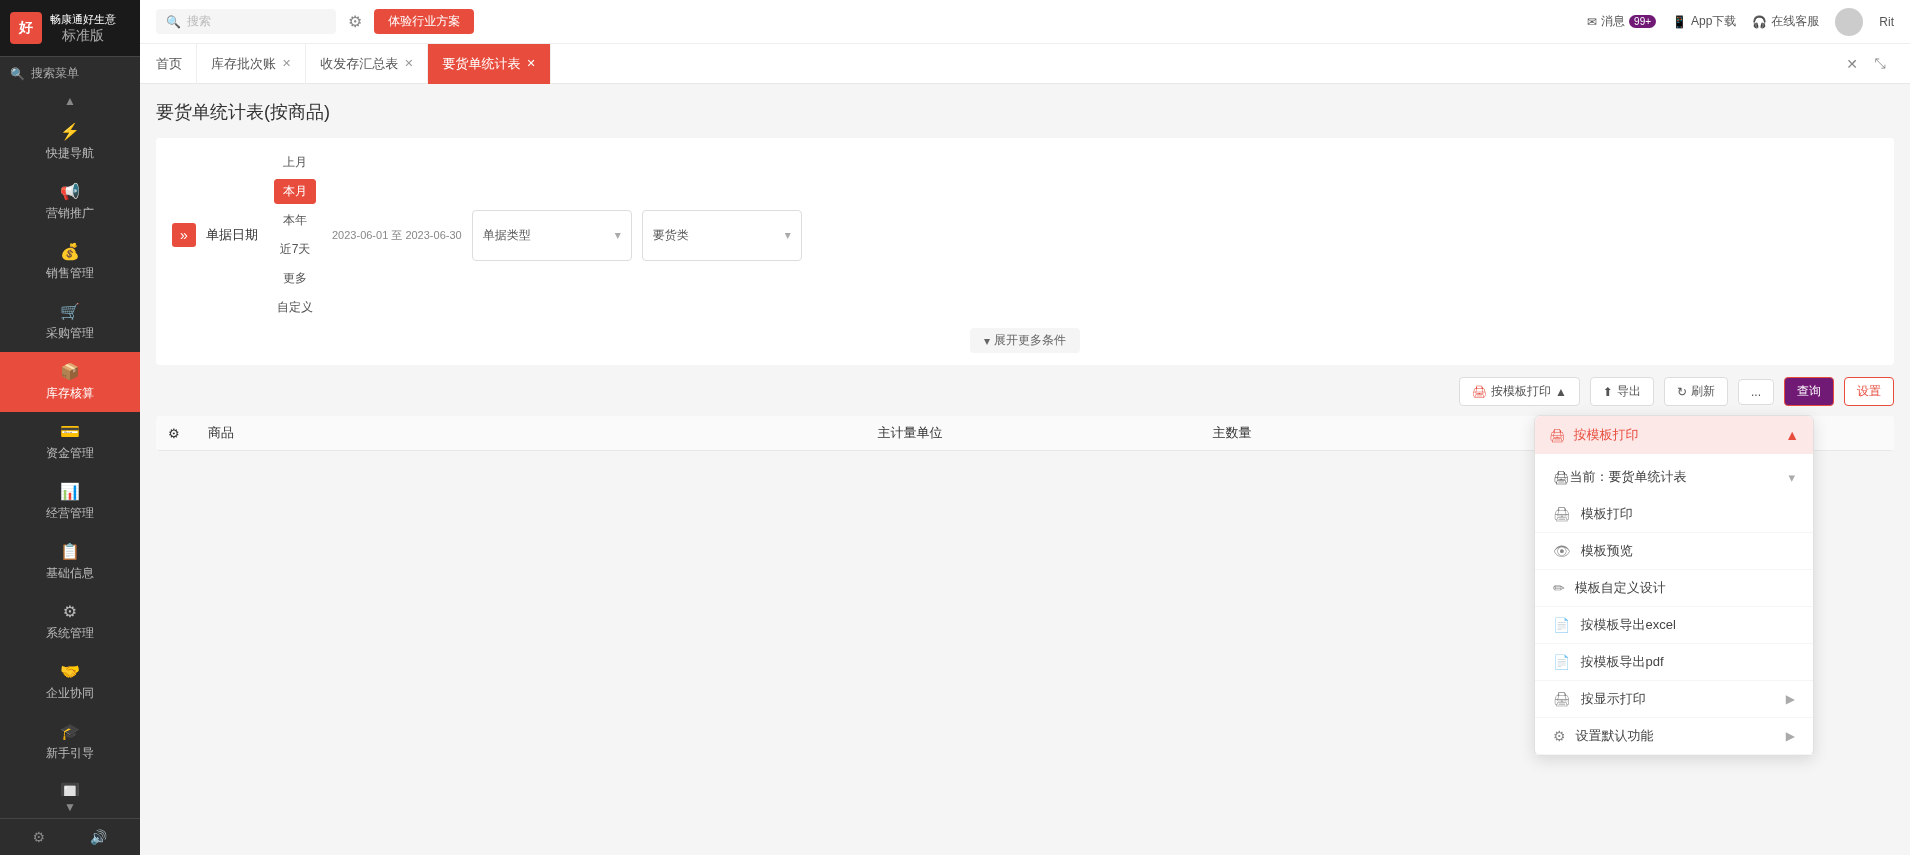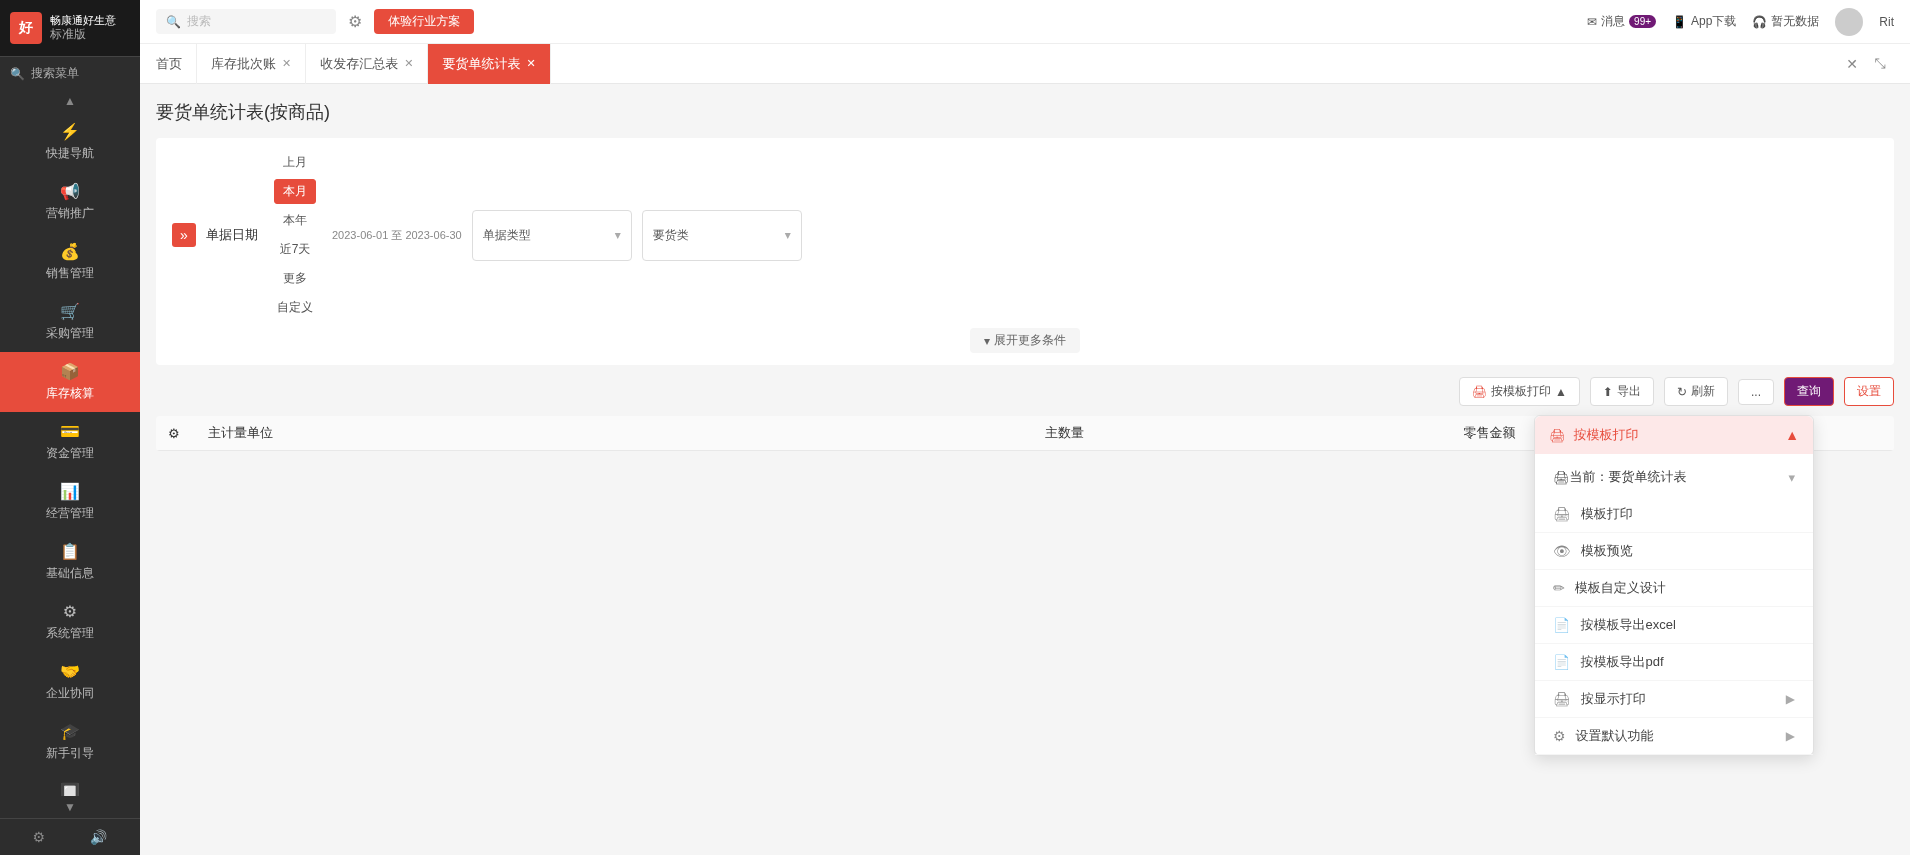--- a/index.html
+++ b/index.html
@@ -34,21 +34,21 @@
       font-size: 14px;
       font-weight: bold;
       margin-right: 8px;
       flex-shrink: 0;
     }
     .sidebar-logo-text {
       font-size: 11px;
       color: #fff;
       line-height: 1.3;
     }
-    .sidebar-logo-text .sub { color: #aaa; font-size: 12px; }
+    .sidebar-logo-text .sub { color: #aaa; font-size: 14px; text-align: center; }
     .sidebar-search {
       display: flex;
       align-items: center;
       padding: 8px 10px;
       color: #aaa;
       cursor: pointer;
       font-size: 12px;
       gap: 6px;
     }
     .sidebar-nav {
@@ -498,21 +498,21 @@
         <span>✉</span>
         <span>消息</span>
         <span class="badge">99+</span>
       </div>
       <div class="topbar-action">
         <span>📱</span>
         <span>App下载</span>
       </div>
       <div class="topbar-action">
         <span>🎧</span>
-        <span>暂无数据</span>
+        <span>在线客服</span>
       </div>
       <div class="topbar-avatar"></div>
       <span class="topbar-username">Rit</span>
     </div>
   </div>
 
   <div class="tabs-bar">
 
     <div class="tab">
         <span>首页</span>
@@ -641,19 +641,20 @@
             </div>
             <span class="dropdown-sub-right">▶</span>
           </div>
         </div>
     </div>
 
     <div class="data-table">
       <div class="table-header">
 
       <div class="th" style="flex: 0 0 40px;">⚙</div>
+          <div class="th">商品</div>
           <div class="th">主计量单位</div>
           <div class="th">主数量</div>
           <div class="th">零售金额</div>
         </div>
     </div>
   </div>
 </div>
 
 </body></html>

